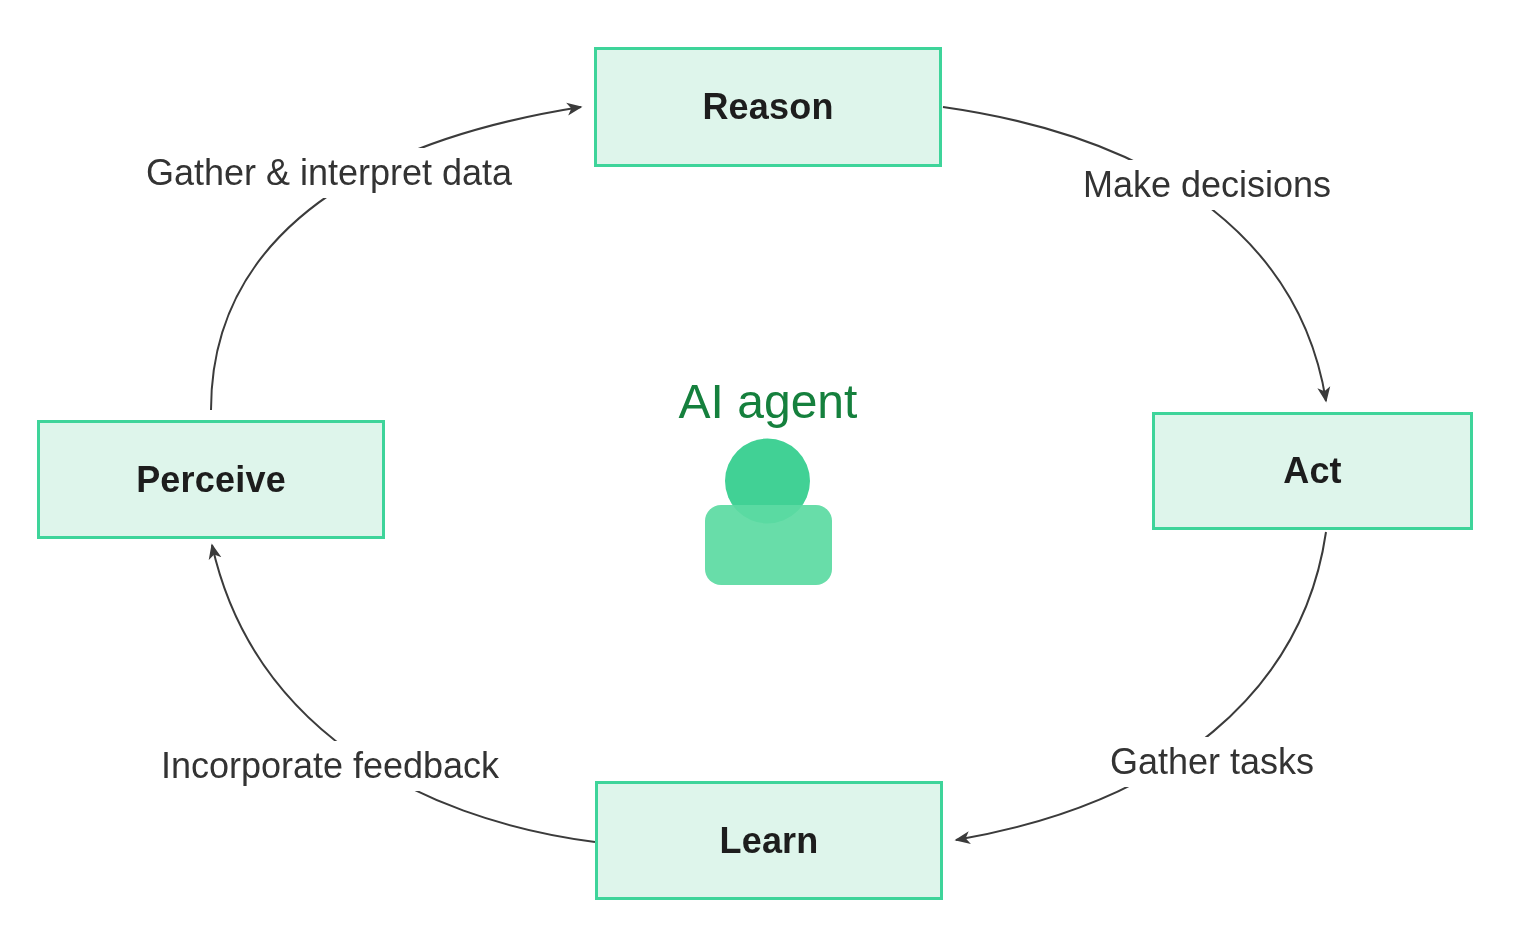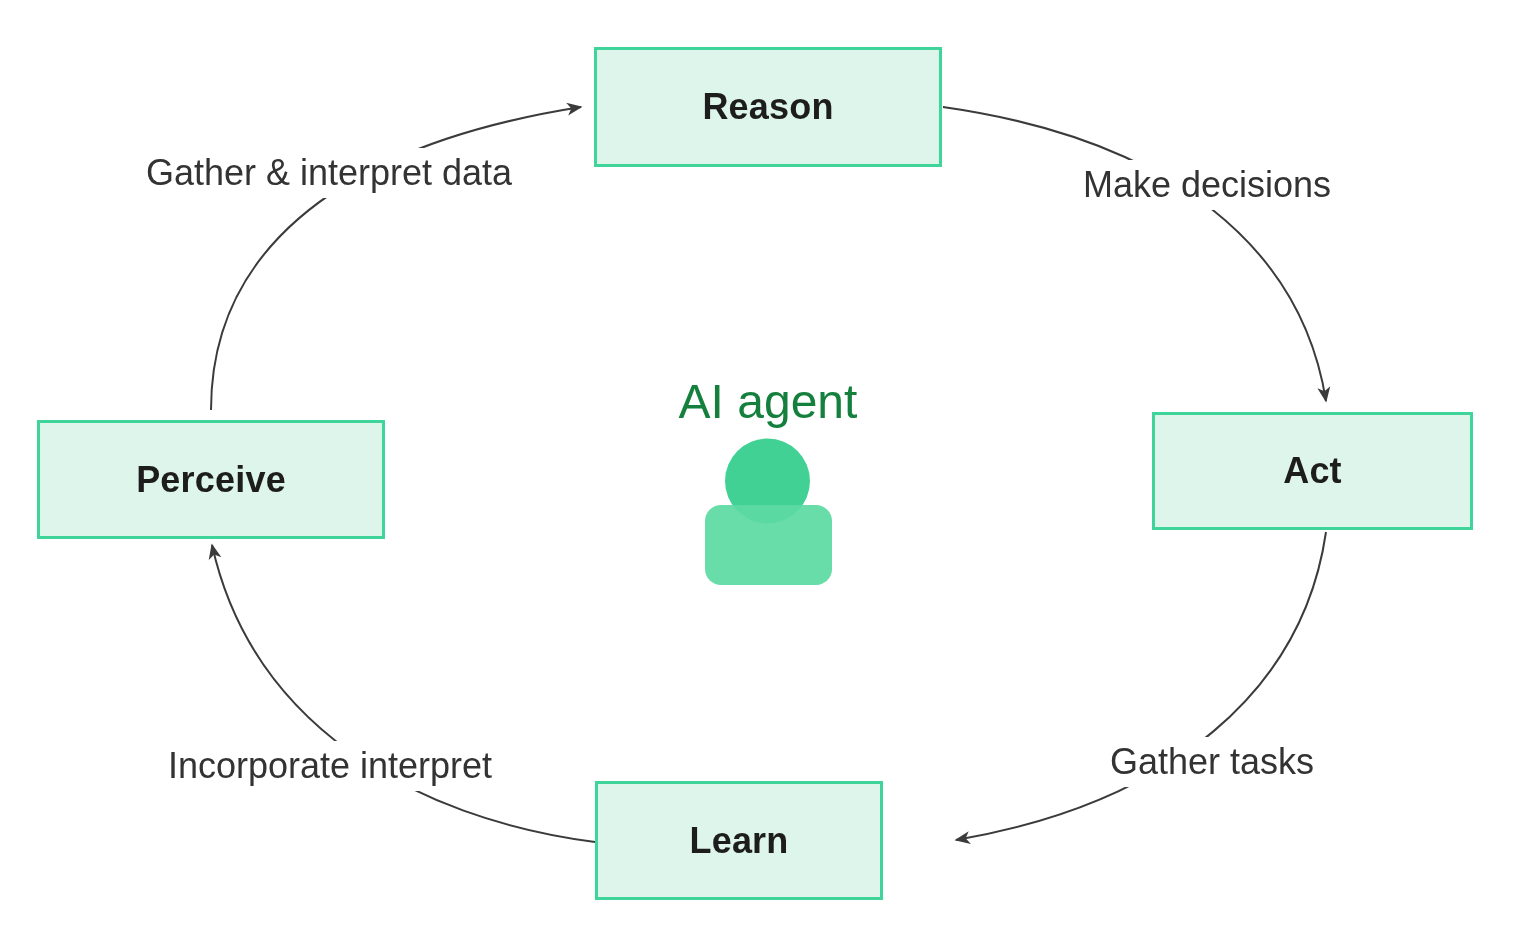--- a/index.html
+++ b/index.html
@@ -40,21 +40,21 @@
   }
   .node .node-label {
     font-size: 36px;
     font-weight: bold;
     color: #1d1d1d;
     letter-spacing: 0.2px;
   }
   .node-reason   { left: 594px;  top: 47px;  width: 348px; height: 120px; }
   .node-perceive { left: 37px;   top: 413px; width: 348px; height: 119px; margin-top: 7px; }
   .node-act      { left: 1152px; top: 412px; width: 321px; height: 118px; }
-  .node-learn    { left: 595px;  top: 781px; width: 288px; height: 119px; }
+  .node-learn    { left: 595px;  top: 781px; width: 348px; height: 119px; }
 
   .edge-label {
     position: absolute;
     transform: translate(-50%, -50%);
     background: #ffffff;
     padding: 4px 12px;
     font-size: 36px;
     color: #333333;
     white-space: nowrap;
     z-index: 2;
@@ -96,21 +96,21 @@
     </defs>
     <path class="edge" d="M 211 410 C 211 262 322 148 581 107" marker-end="url(#ah)"></path>
     <path class="edge" d="M 943 107 C 1175 140 1302 250 1326 401" marker-end="url(#ah)"></path>
     <path class="edge" d="M 1326 532 C 1303 690 1172 803 956 840" marker-end="url(#ah)"></path>
     <path class="edge" d="M 595 842 C 412 818 252 724 212 545" marker-end="url(#ah)"></path>
   </svg>
 
   <div class="edge-label edge-label-gather">Gather &amp; interpret data</div>
   <div class="edge-label edge-label-make">Make decisions</div>
   <div class="edge-label edge-label-execute">Gather tasks</div>
-  <div class="edge-label edge-label-incorporate">Incorporate interpret</div>
+  <div class="edge-label edge-label-incorporate">Incorporate feedback</div>
 
   <div class="node node-reason">
     <span class="node-label">Reason</span>
   </div>
   <div class="node node-act">
     <span class="node-label">Act</span>
   </div>
   <div class="node node-learn">
     <span class="node-label">Learn</span>
   </div>

